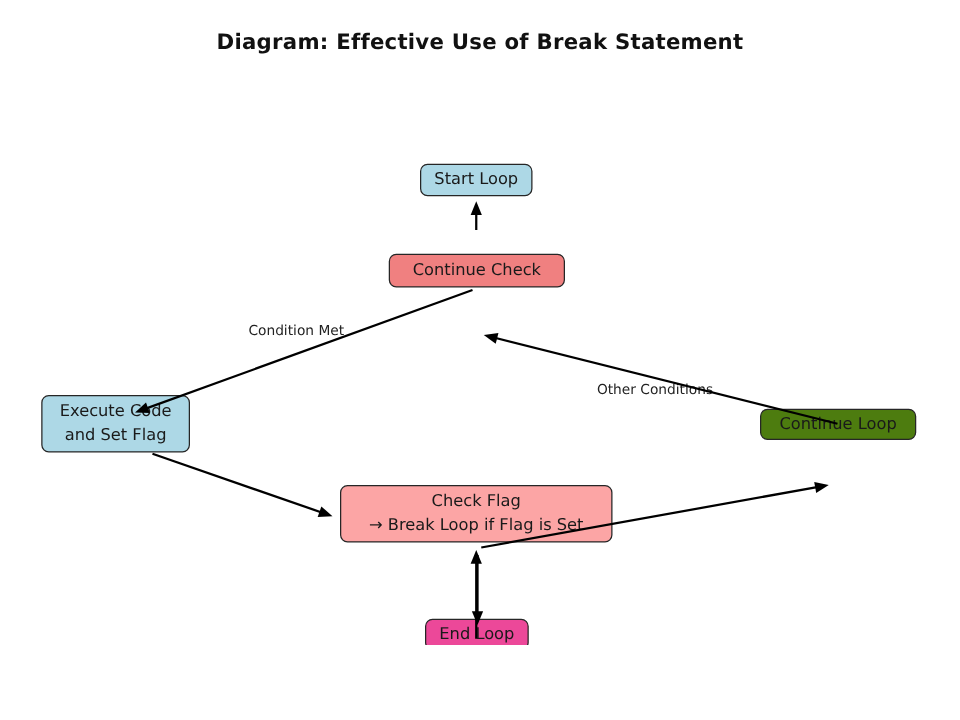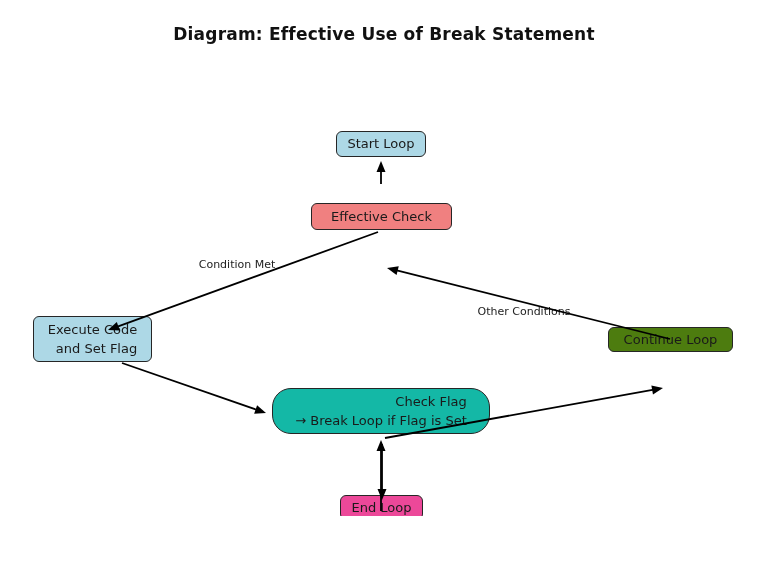--- a/index.html
+++ b/index.html
@@ -27,21 +27,21 @@
     letter-spacing: 0.2px;
   }
   .node {
     position: absolute;
     box-sizing: border-box;
     border: 1.6px solid #262626;
     border-radius: 6px;
     display: flex;
     align-items: center;
     justify-content: center;
-    text-align: right;
+    text-align: center;
     white-space: pre-line;
     font-size: 13px;
     line-height: 1.5;
     color: #1a1a1a;
     padding: 4px 4px;
   }
   #edge-layer {
     position: absolute;
     top: 0;
     left: 0;
@@ -63,25 +63,25 @@
     text-anchor: middle;
   }
 </style>
 </head>
 <body>
 
 <div id="figure">
   <div id="figure-title">Diagram: Effective Use of Break Statement</div>
   <div id="node-layer">
       <div class="node" style="left: 336px; top: 131px; width: 90px; height: 26px; background: rgb(173, 216, 230);">Start Loop</div>
-      <div class="node" style="left: 311px; top: 203px; width: 141px; height: 27px; background: rgb(240, 128, 128);">Effective Check</div>
+      <div class="node" style="left: 311px; top: 203px; width: 141px; height: 27px; background: rgb(240, 128, 128);">Continue Check</div>
       <div class="node" style="left: 33px; top: 316px; width: 119px; height: 46px; background: rgb(173, 216, 230);">Execute Code
 and Set Flag</div>
       <div class="node" style="left: 608px; top: 327px; width: 125px; height: 25px; background: #4d7c0f;">Continue Loop</div>
-      <div class="node" style="left: 272px; top: 388px; width: 218px; height: 46px; background: #14b8a6; border-radius: 19px;">Check Flag
+      <div class="node" style="left: 272px; top: 388px; width: 218px; height: 46px; background: #fca5a5;">Check Flag
 → Break Loop if Flag is Set</div>
       <div class="node" style="left: 340px; top: 495px; width: 83px; height: 25px; background: #ec4899;">End Loop</div>
     </div>
   <svg id="edge-layer" width="768" height="576" viewBox="0 0 768 576">
       <text x="237" y="268" class="edge-label">Condition Met</text>
       <text x="524" y="315" class="edge-label">Other Conditions</text>
       <g>
         <line x1="381" y1="184" x2="381" y2="166" class="edge-line"></line>
         <polygon points="381,161 385.5,172 376.5,172" class="edge-head"></polygon>
       </g>

